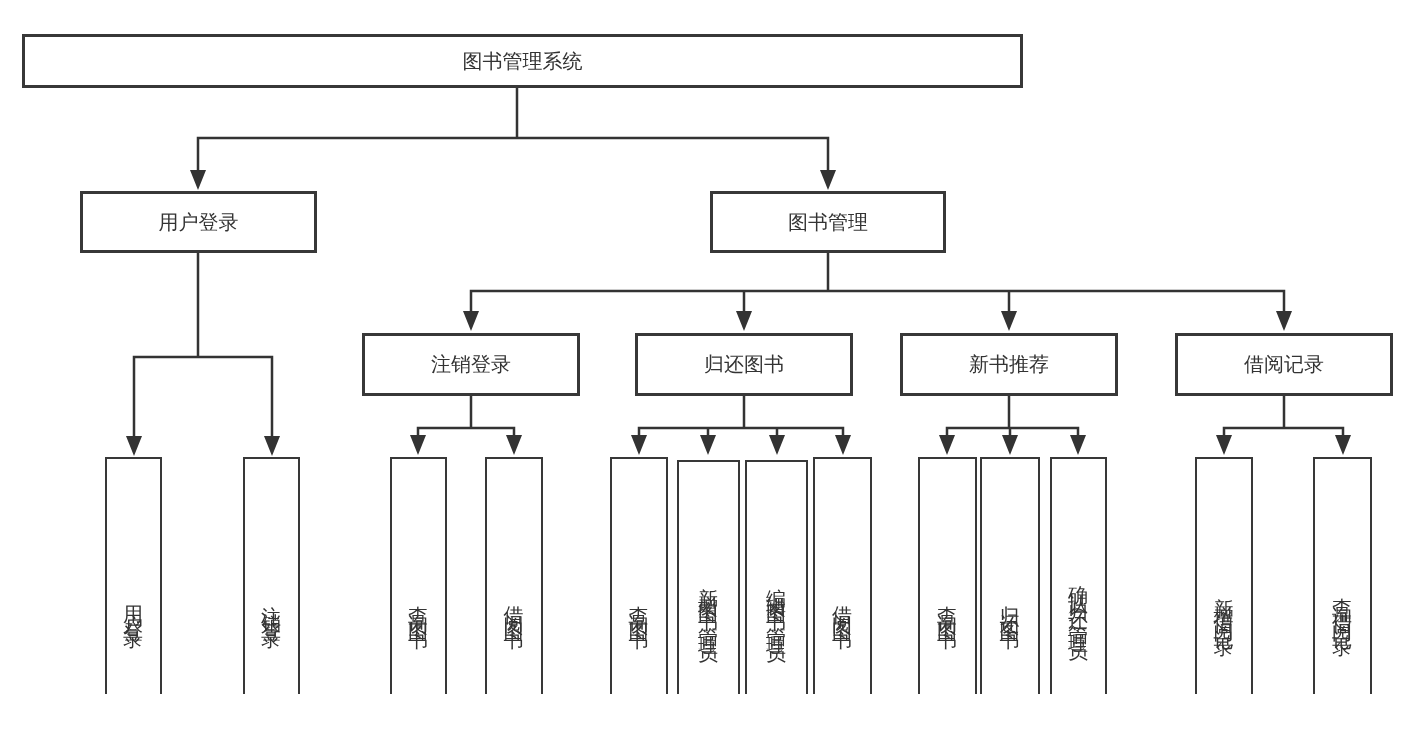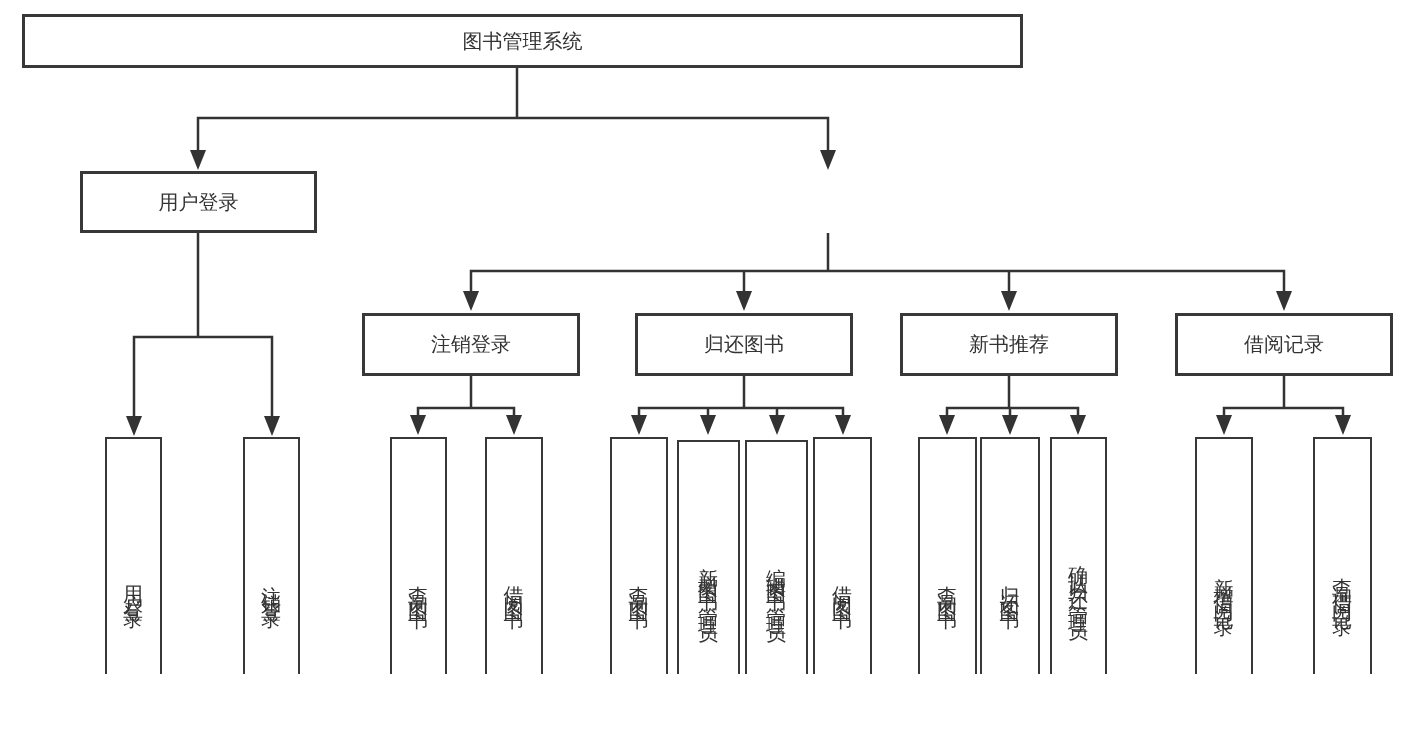--- a/index.html
+++ b/index.html
@@ -8,20 +8,21 @@
     background: #ffffff;
     font-family: "Liberation Sans", "DejaVu Sans", sans-serif;
   }
   .stage {
     position: relative;
     width: 1405px;
     height: 674px;
     background: #ffffff;
     overflow: hidden;
     color: #333333;
+    margin-top: 20px;
   }
   .connector-svg {
     position: absolute;
     left: 0;
     top: 0;
     width: 1405px;
     height: 747px;
     z-index: 1;
   }
   .node {
@@ -102,20 +103,23 @@
     </g>
   </svg>
 
   <div class="node" style="left:22px; top:14px; width:1001px; height:54px;">
     <span>图书管理系统</span>
   </div>
 
   <div class="node" style="left:80px; top:171px; width:237px; height:62px;">
     <span>用户登录</span>
   </div>
+  <div class="node" style="left:710px; top:171px; width:236px; height:62px;">
+    <span>图书管理</span>
+  </div>
 
   <div class="node" style="left:362px; top:313px; width:218px; height:63px;">
     <span>注销登录</span>
   </div>
   <div class="node" style="left:635px; top:313px; width:218px; height:63px;">
     <span>归还图书</span>
   </div>
   <div class="node" style="left:900px; top:313px; width:218px; height:63px;">
     <span>新书推荐</span>
   </div>

